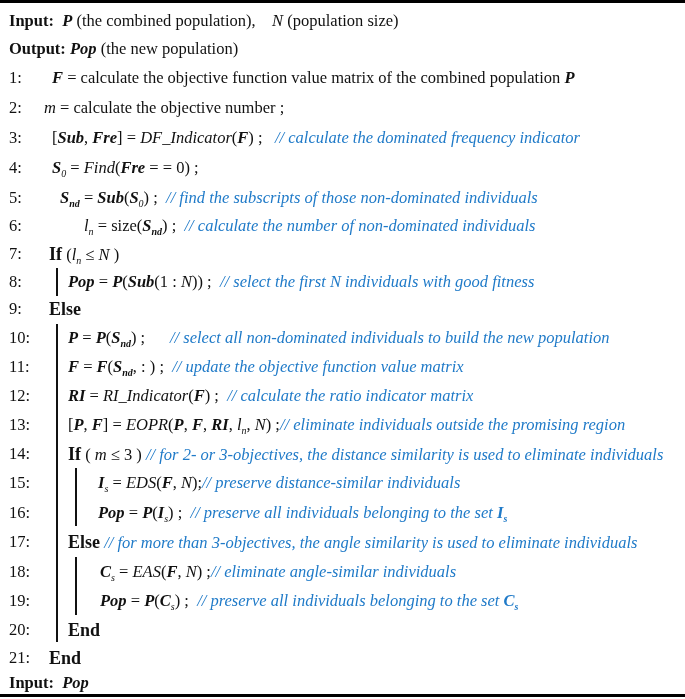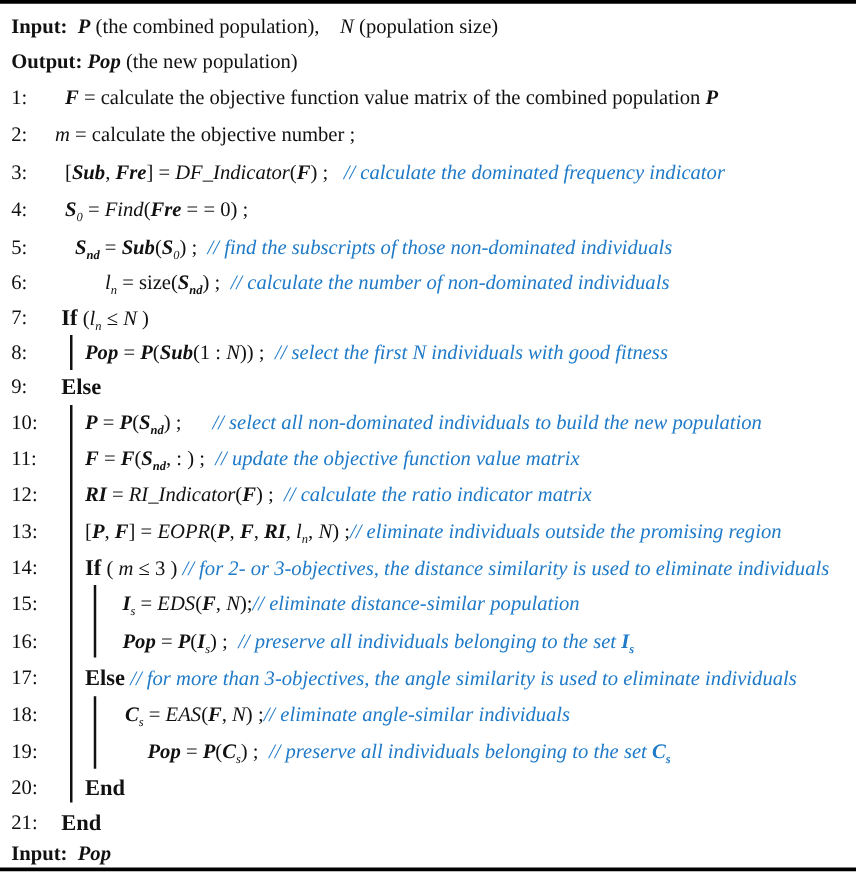--- a/index.html
+++ b/index.html
@@ -120,21 +120,21 @@
 
   <div class="line" style="top:441px;">
     <span class="num">14:</span>
     <span class="code" style="left:68px;"><span class="kw" style="font-size:18px;">If</span> ( <span class="it">m</span> ≤ 3 ) <span class="cm">// for 2- or 3-objectives, the distance similarity is used to eliminate individuals</span></span>
   </div>
 
   <div class="vbar" style="left:75px; top:468px; height:58px;"></div>
 
   <div class="line" style="top:470px;">
     <span class="num">15:</span>
-    <span class="code" style="left:98px;"><span class="bi">I</span><span class="sub">s</span> = <span class="it">EDS</span>(<span class="bi">F</span>, <span class="it">N</span>);<span class="cm">// eliminate distance-similar population</span></span>
+    <span class="code" style="left:98px;"><span class="bi">I</span><span class="sub">s</span> = <span class="it">EDS</span>(<span class="bi">F</span>, <span class="it">N</span>);<span class="cm">// preserve distance-similar individuals</span></span>
   </div>
 
   <div class="line" style="top:500px;">
     <span class="num">16:</span>
     <span class="code" style="left:98px;"><span class="bi">Pop</span> = <span class="bi">P</span>(<span class="bi">I</span><span class="sub">s</span>) ;&nbsp;&nbsp;<span class="cm">// preserve all individuals belonging to the set <b>I<sub style="font-size:10px;">s</sub></b></span></span>
   </div>
 
   <div class="line" style="top:529px;">
     <span class="num">17:</span>
     <span class="code" style="left:68px;"><span class="kw" style="font-size:18px;">Else</span> <span class="cm">// for more than 3-objectives, the angle similarity is used to eliminate individuals</span></span>
@@ -142,21 +142,21 @@
 
   <div class="vbar" style="left:75px; top:557px; height:58px;"></div>
 
   <div class="line" style="top:559px;">
     <span class="num">18:</span>
     <span class="code" style="left:100px;"><span class="bi">C</span><span class="sub">s</span> = <span class="it">EAS</span>(<span class="bi">F</span>, <span class="it">N</span>) ;<span class="cm">// eliminate angle-similar individuals</span></span>
   </div>
 
   <div class="line" style="top:588px;">
     <span class="num">19:</span>
-    <span class="code" style="left:100px;margin-left:18px;"><span class="bi">Pop</span> = <span class="bi">P</span>(<span class="bi">C</span><span class="sub">s</span>) ;&nbsp;&nbsp;<span class="cm">// preserve all individuals belonging to the set <b>C<sub style="font-size:10px;">s</sub></b></span></span>
+    <span class="code" style="left:100px;"><span class="bi">Pop</span> = <span class="bi">P</span>(<span class="bi">C</span><span class="sub">s</span>) ;&nbsp;&nbsp;<span class="cm">// preserve all individuals belonging to the set <b>C<sub style="font-size:10px;">s</sub></b></span></span>
   </div>
 
   <div class="line" style="top:617px;">
     <span class="num">20:</span>
     <span class="code" style="left:68px;"><span class="kw" style="font-size:18px;">End</span></span>
   </div>
 
   <div class="line" style="top:645px;">
     <span class="num">21:</span>
     <span class="code" style="left:49px;"><span class="kw" style="font-size:18px;">End</span></span>

